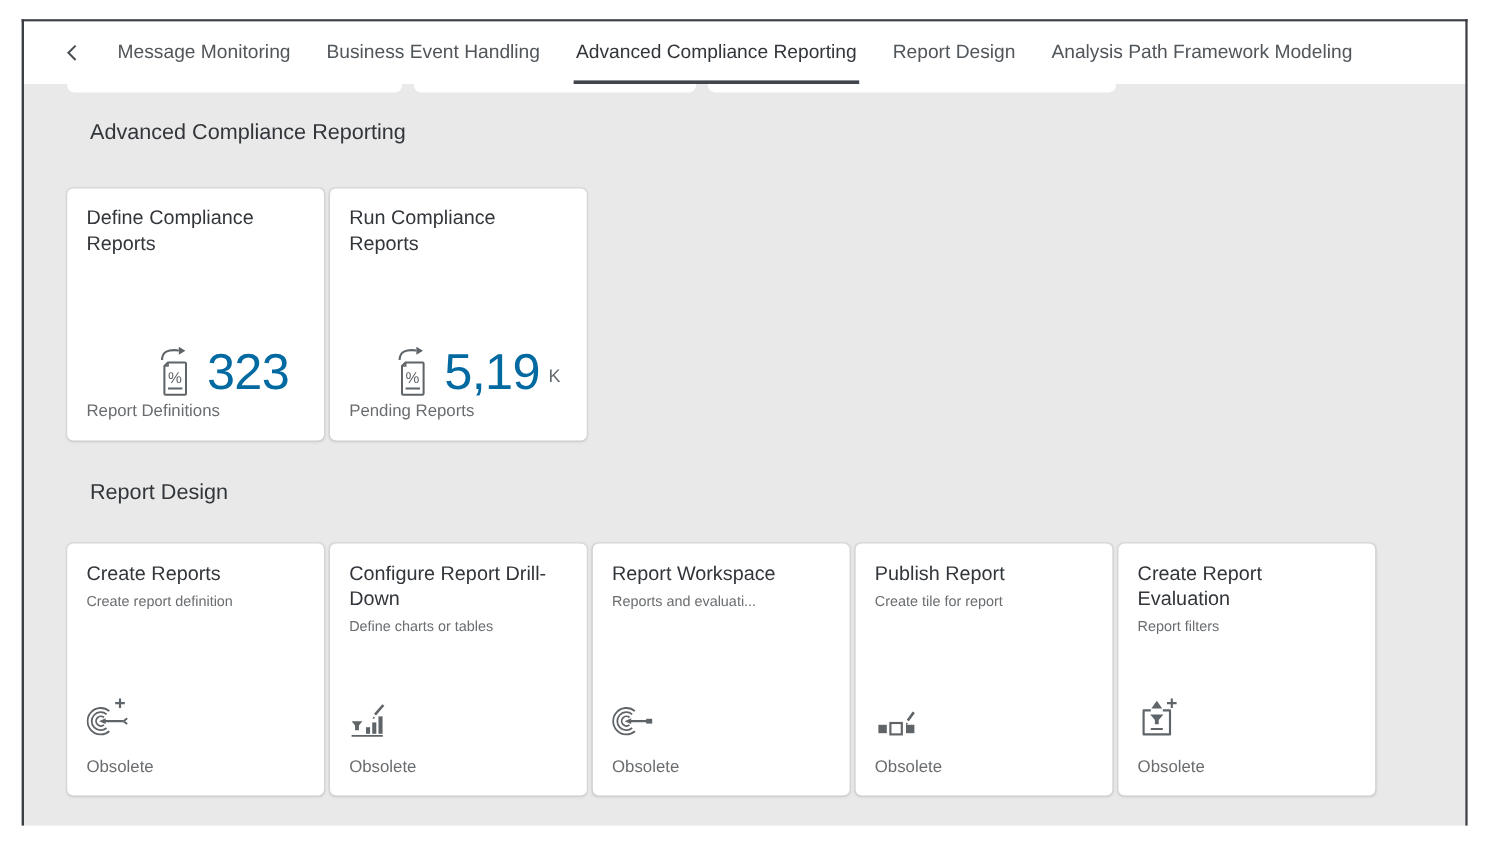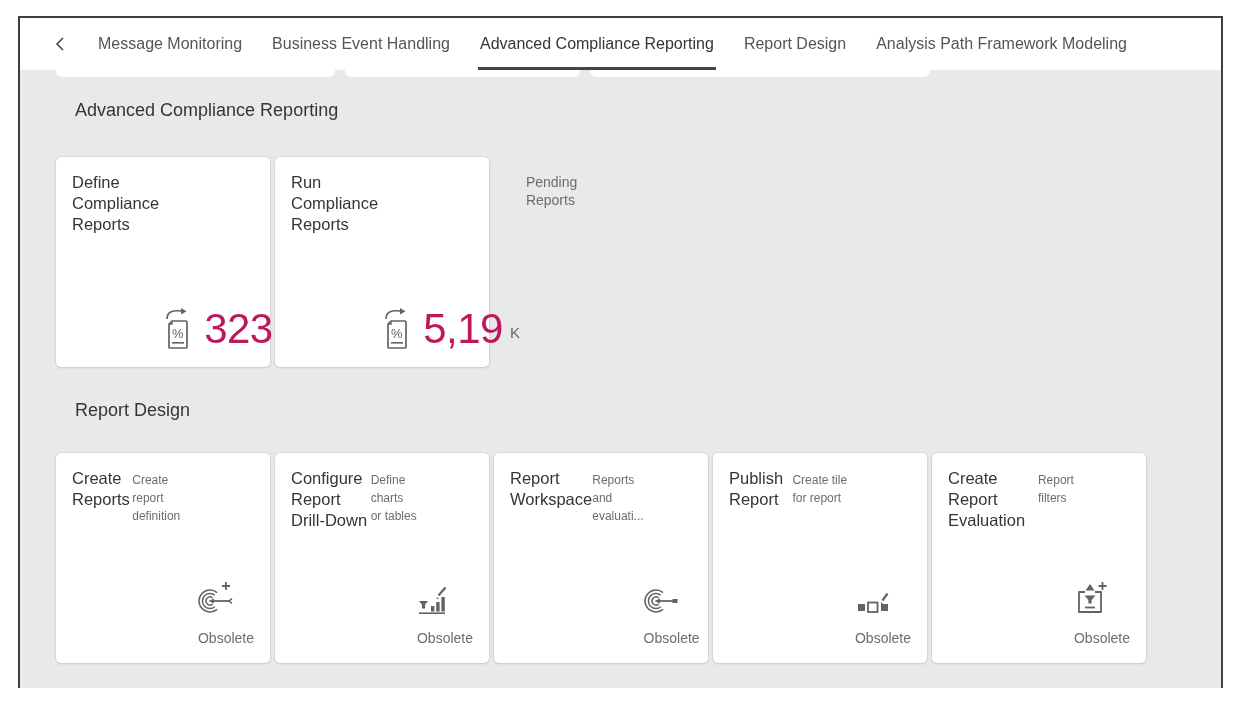--- a/index.html
+++ b/index.html
@@ -26,30 +26,30 @@
   .fragment { position:absolute; top:0; height:7px; background:#ffffff; border-radius:0 0 6px 6px; }
 
   .section-title { font-size:18px; line-height:24px; color:#32363a; margin-left:55px; }
   .st-1 { margin-top:28px; }
   .st-2 { margin-top:31px; }
   .tile-row { display:flex; gap:5px; padding-left:36px; }
   .tr-1 { margin-top:35px; }
   .tr-2 { margin-top:31px; }
 
   .tile { width:214px; height:210px; background:#ffffff; border-radius:5px;
-          padding:15px 16px 16px 16px; display:flex; flex-direction:row; cursor:pointer;
+          padding:15px 16px 16px 16px; display:flex; flex-direction:column; cursor:pointer;
           box-shadow:0 0 1px 1px rgba(0,0,0,0.05), 0 1px 3px rgba(0,0,0,0.10); }
   .tile-title { font-size:16.5px; line-height:21px; color:#32363a; }
   .tile-subtitle { font-size:12px; line-height:18px; color:#6a6d70; margin-top:3px; }
 
   
   .kpi-row { margin-top:auto; display:flex; align-items:center; justify-content:flex-end;
              padding-right:6px; }
   .kpi-icon { flex:0 0 auto; display:flex; }
-  .kpi-value { font-size:42px; line-height:44px; color:#be185d; margin-left:9px; letter-spacing:-0.5px; }
+  .kpi-value { font-size:42px; line-height:44px; color:#0369a1; margin-left:9px; letter-spacing:-0.5px; }
   .kpi-unit { font-size:15px; color:#646a6e; margin-left:7px; margin-top:6px; }
   .kpi-footer { margin-top:1px; font-size:14px; line-height:18px; color:#6a6d70; }
 
   
   .tile-bottom { margin-top:auto; }
   .tile-icon { display:block; height:36px; }
   .tile-footer { margin-top:13px; font-size:14px; line-height:18px; color:#6a6d70; }
 
   svg { display:block; }
 </style>

